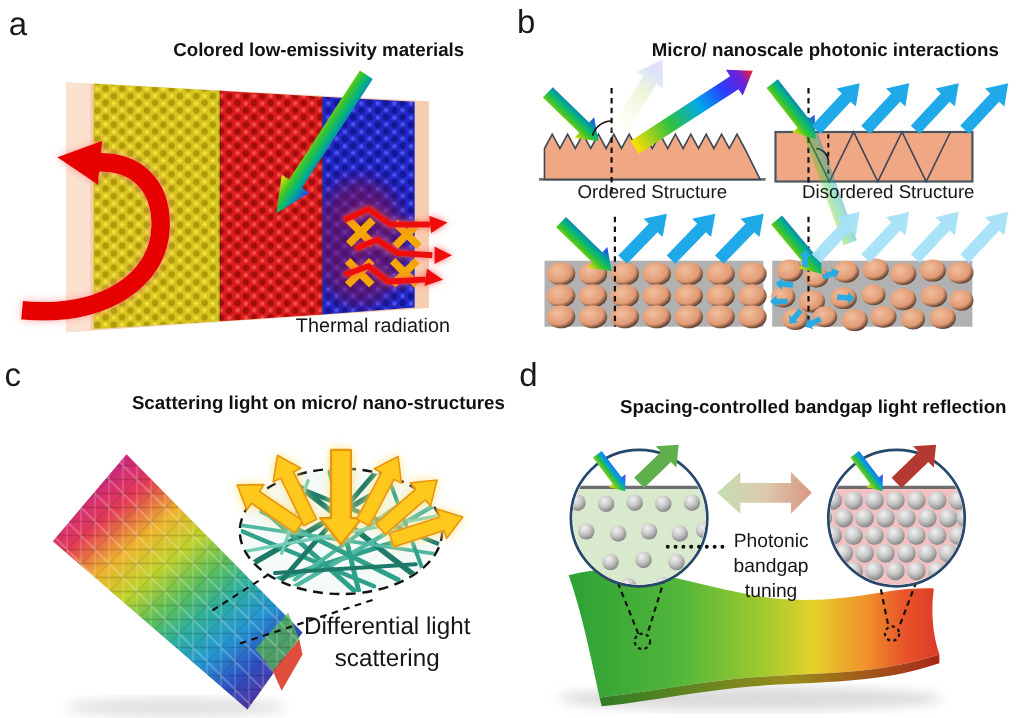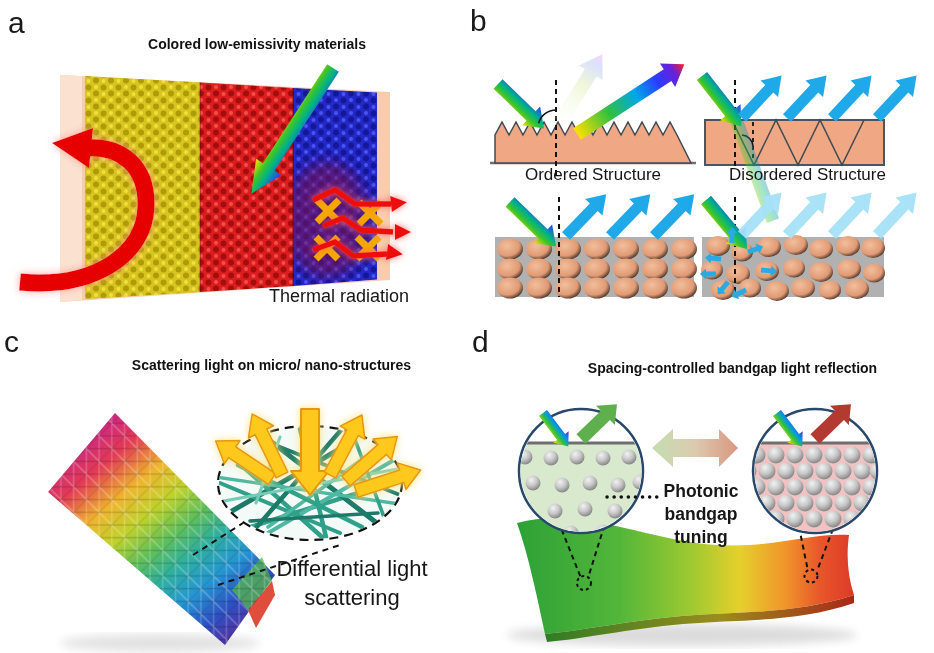--- a/index.html
+++ b/index.html
@@ -1,19 +1,19 @@
 <!DOCTYPE html>
 <html style="--ink: #111111; --accent_red: #E60000; --yellow_section: #D7C41F; --red_section: #DC1D1D; --blue_section: #2328C8; --backing_peach: #F7CDAF; --salmon_slab: #EFA883; --gray_slab: #B1B1B1; --particle_orange: #E09A74; --cyan_arrow: #1FA9E8; --cyan_arrow_light: #A5E2F8; --gold_arrow: #FFC81E; --teal_fiber: #2F9B85; --green_reflect_arrow: #5FAF4C; --red_reflect_arrow: #B43931; --circle_outline_navy: #27486B; --sparse_circle_bg: #D9E9CE; --dense_circle_bg: #F3C1C1; --x_mark_orange: #F5A800;"><head>
 <meta charset="utf-8">
 <style>
   html,body{margin:0;padding:0;background:#fff;}
   #fig{position:relative;width:934px;height:653px;background:#fff;overflow:hidden;
        font-family:"Liberation Sans",sans-serif;color:#111;}
   .panel-letter{position:absolute;font-size:30px;font-weight:400;color:#1a1a1a;line-height:1;}
-  .panel-title{position:absolute;font-size:14px;font-weight:700;text-align:center;color:#111;white-space:nowrap;margin-left:35px;}
+  .panel-title{position:absolute;font-size:17px;font-weight:700;text-align:right;color:#111;white-space:nowrap;}
   .caption{position:absolute;color:#161616;text-align:center;}
   svg{position:absolute;overflow:visible;display:block;}
 </style>
 </head>
 <body>
 
 <div id="fig">
 
 <svg width="0" height="0" aria-hidden="true">
   <defs>
@@ -218,20 +218,21 @@
     <g fill="#EE1111">
       <polygon points="366,146 366,138 382,146 366,154" transform="rotate(-6 366 146)"></polygon>
       <polygon points="370,174 370,166 386,174 370,182"></polygon>
       <polygon points="362,194 362,186 378,194 362,202" transform="rotate(8 362 194)"></polygon>
     </g>
   </g>
 </svg>
 <div class="caption" style="left:253px;top:286px;width:172px;font-size:18px;">Thermal radiation</div>
 
 <div class="panel-letter" style="left:470px;top:6px;">b</div>
+<div class="panel-title" style="left:483px;top:36px;width:425px;">Micro/ nanoscale photonic interactions</div>
 
 <svg style="left:480px;top:60px;" width="445" height="250" viewBox="0 0 445 250">
 
   <g>
     <line x1="10" y1="103" x2="216" y2="103" stroke="#707070" stroke-width="2.5"></line>
     <path d="M15,103 L15,75 l7,-13 l7,13 l7,-13 l7,13 l7,-13 l7,13 l7,-13 l7,13 l7,-13 l7,13 l7,-13 l7,13 l7,-13 l7,13 l7,-13 l7,13 l7,-13 l7,13 l7,-13 l7,13 l7,-13 l7,13 l7,-13 l7,13 l7,-13 l7,13 L211,103 Z" fill="#EFA883" stroke="#3F4A55" stroke-width="1.5"></path>
     <line x1="76" y1="20" x2="76" y2="118" stroke="#111" stroke-width="2" stroke-dasharray="5 4"></line>
     <g transform="translate(18,24) rotate(44)">
           <use href="#beamB"></use>
         </g>
@@ -504,15 +505,15 @@
         </g>
     <g transform="translate(338,54) rotate(-44)">
       <polygon points="0,-6.5 34,-6.5 34,-13.5 50,0 34,13.5 34,6.5 0,6.5" fill="#B43931"></polygon>
     </g>
   </g>
 
   <polygon points="175,63 196,44 196,54 242,54 242,44 261,63 242,82 242,72 196,72 196,82" fill="url(#duoGrad)" opacity="0.92"></polygon>
 
   <line x1="130" y1="112" x2="180" y2="112" stroke="#111" stroke-width="3.5" stroke-dasharray="0.1 7" stroke-linecap="round"></line>
 </svg>
-<div class="caption" style="left:650px;top:480px;width:102px;font-size:17.5px;line-height:1.32;font-weight:bold;">Photonic bandgap tuning</div>
+<div class="caption" style="left:650px;top:480px;width:102px;font-size:17.5px;line-height:1.32;">Photonic bandgap tuning</div>
 
 </div>
 
 </body></html>

